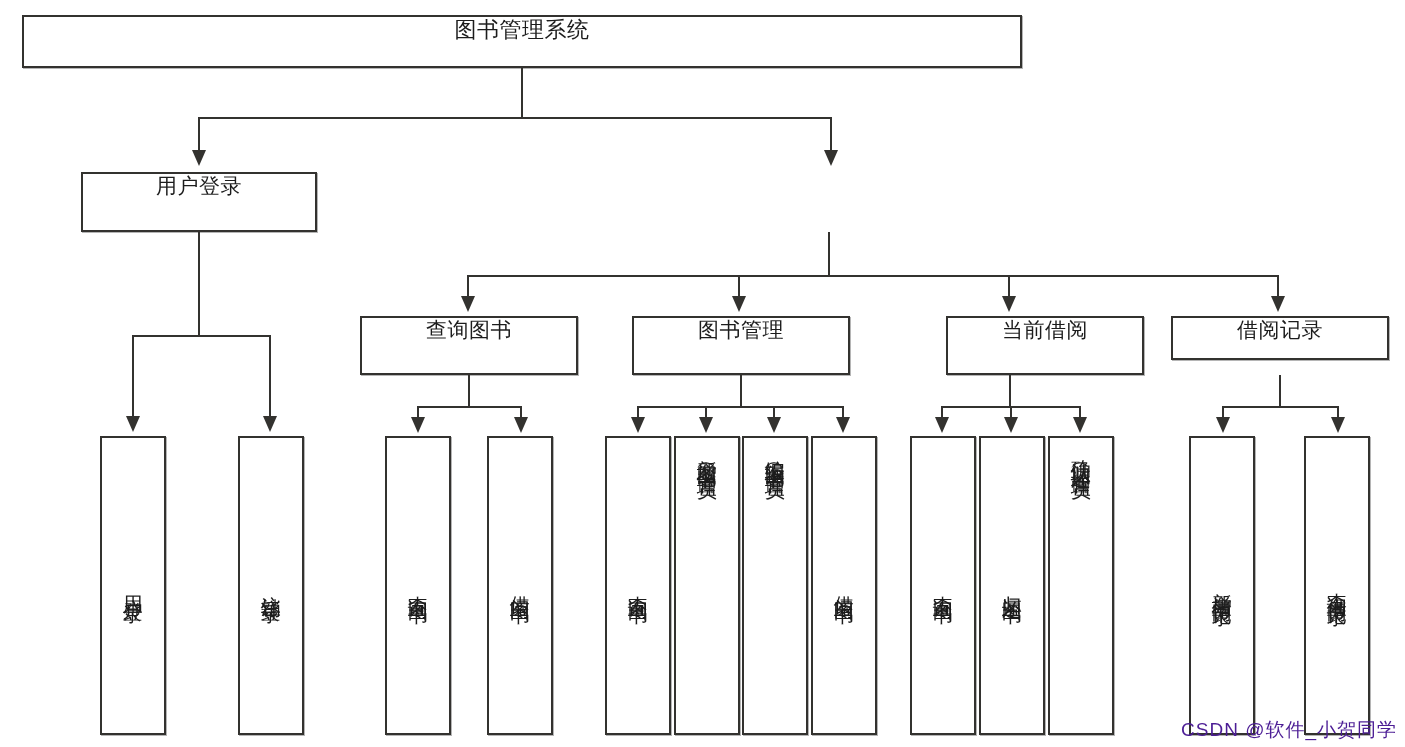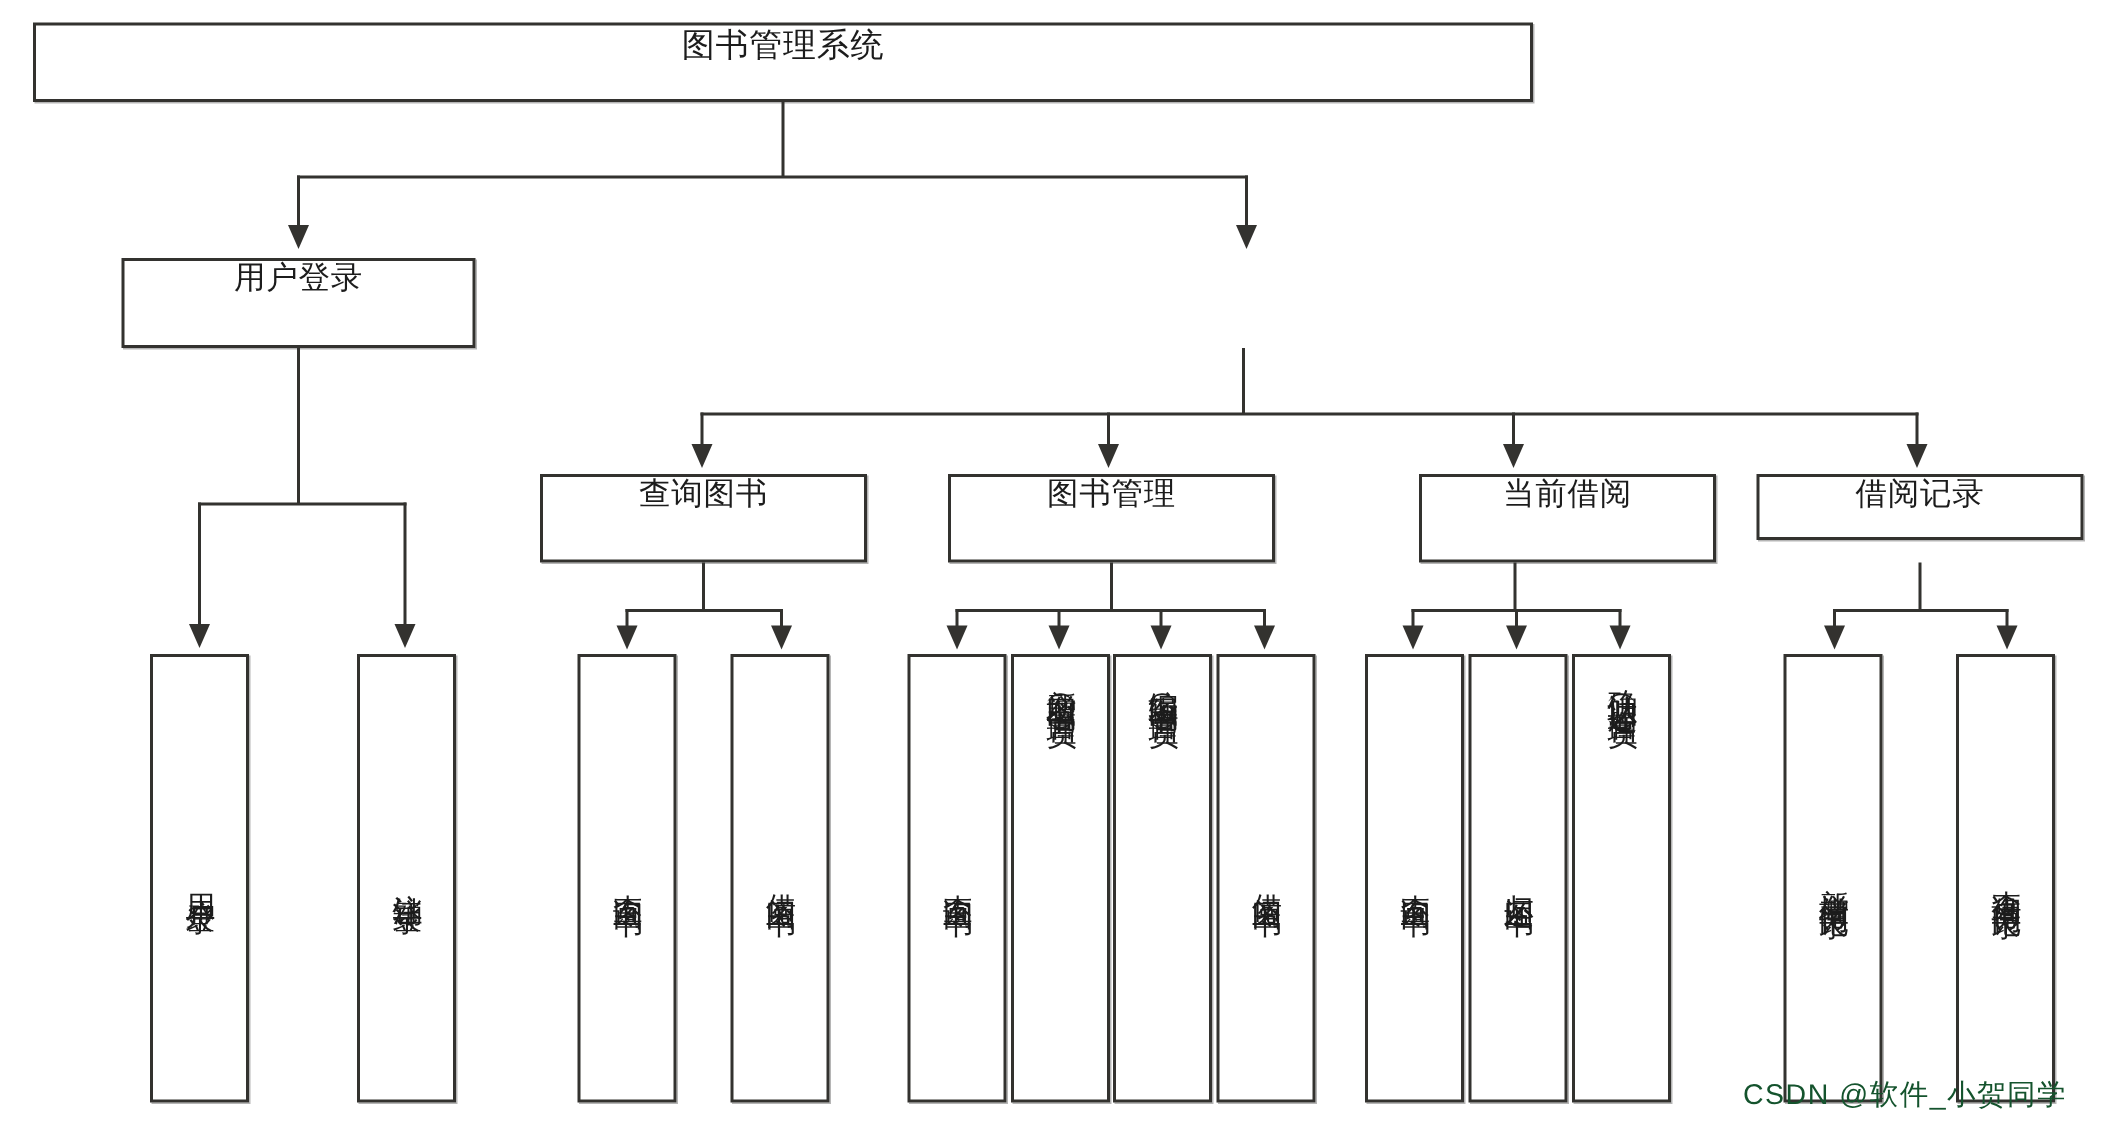--- a/index.html
+++ b/index.html
@@ -74,24 +74,24 @@
     position:absolute;
     width:0;height:0;
     border-left:7px solid transparent;
     border-right:7px solid transparent;
     border-top:16px solid #33322f;
   }
 
   
   #watermark{
     position:absolute;
-    right:27px;
+    right:8px;
     bottom:4px;
     font-size:19px;
-    color:#14532d;
+    color:#4c1d95;
     letter-spacing:1px;
     user-select:none;
     white-space:nowrap;
   }
 </style>
 </head>
 <body>
 
 <div id="canvas">
 

